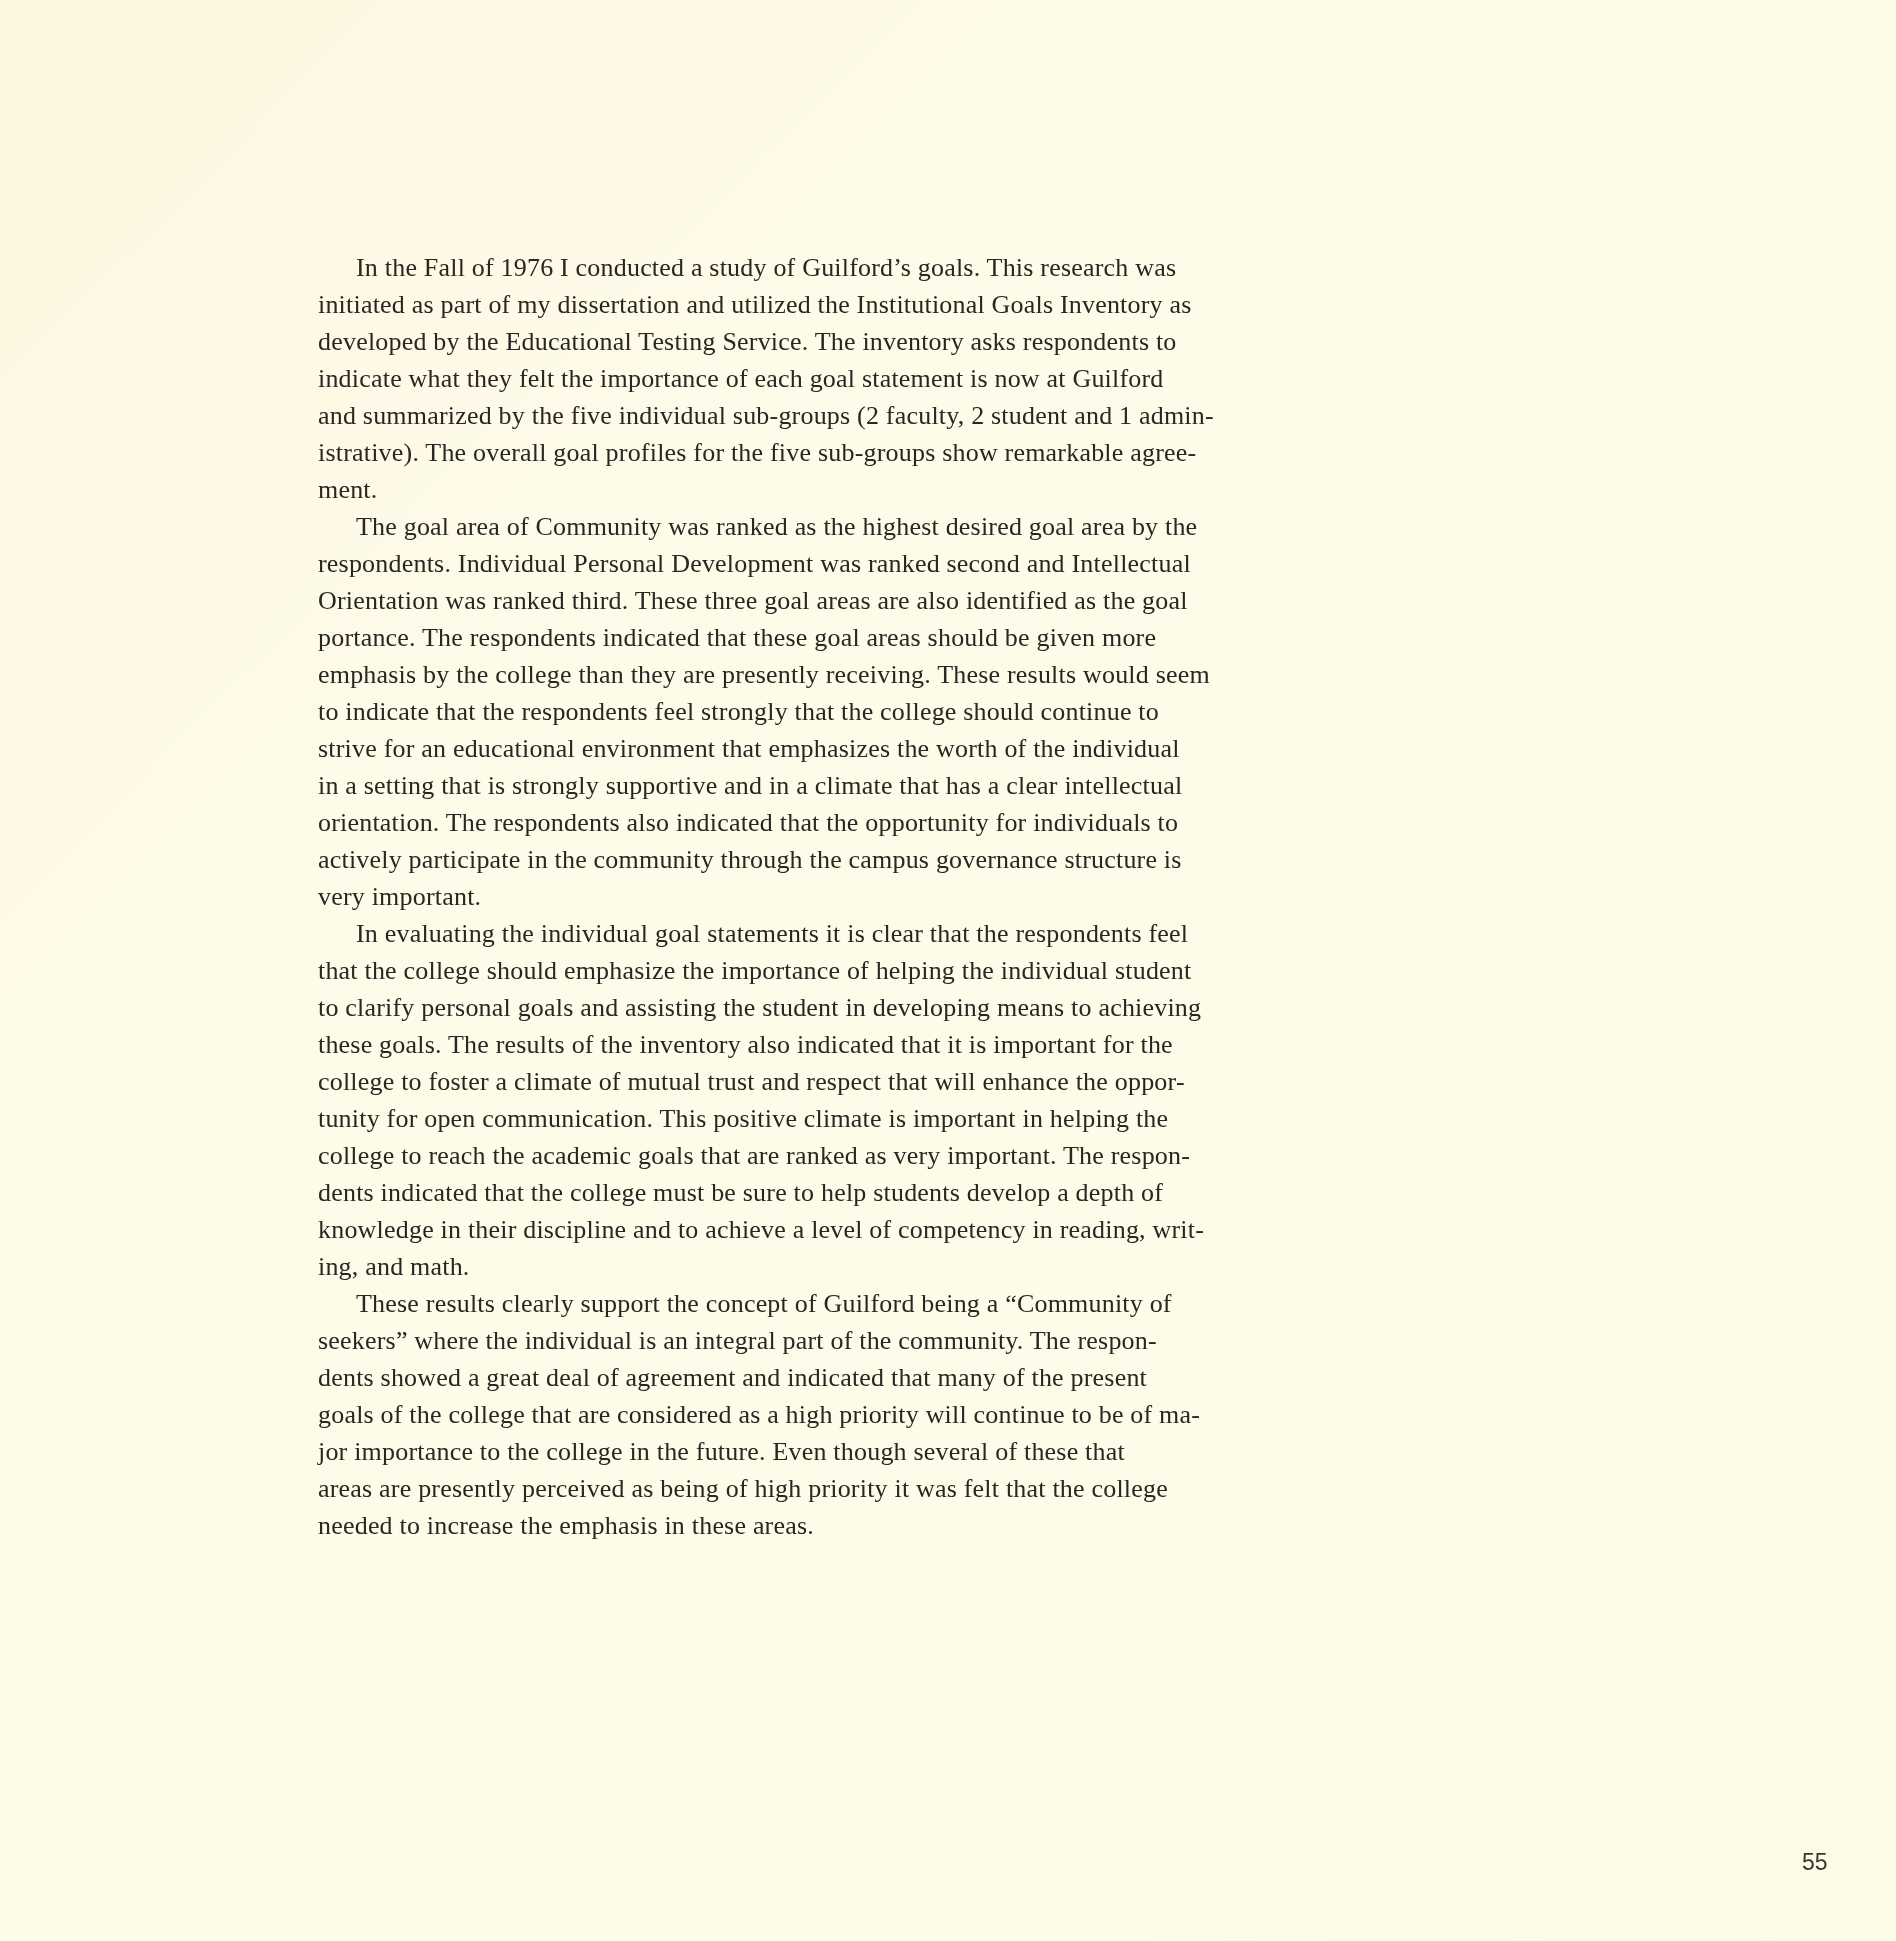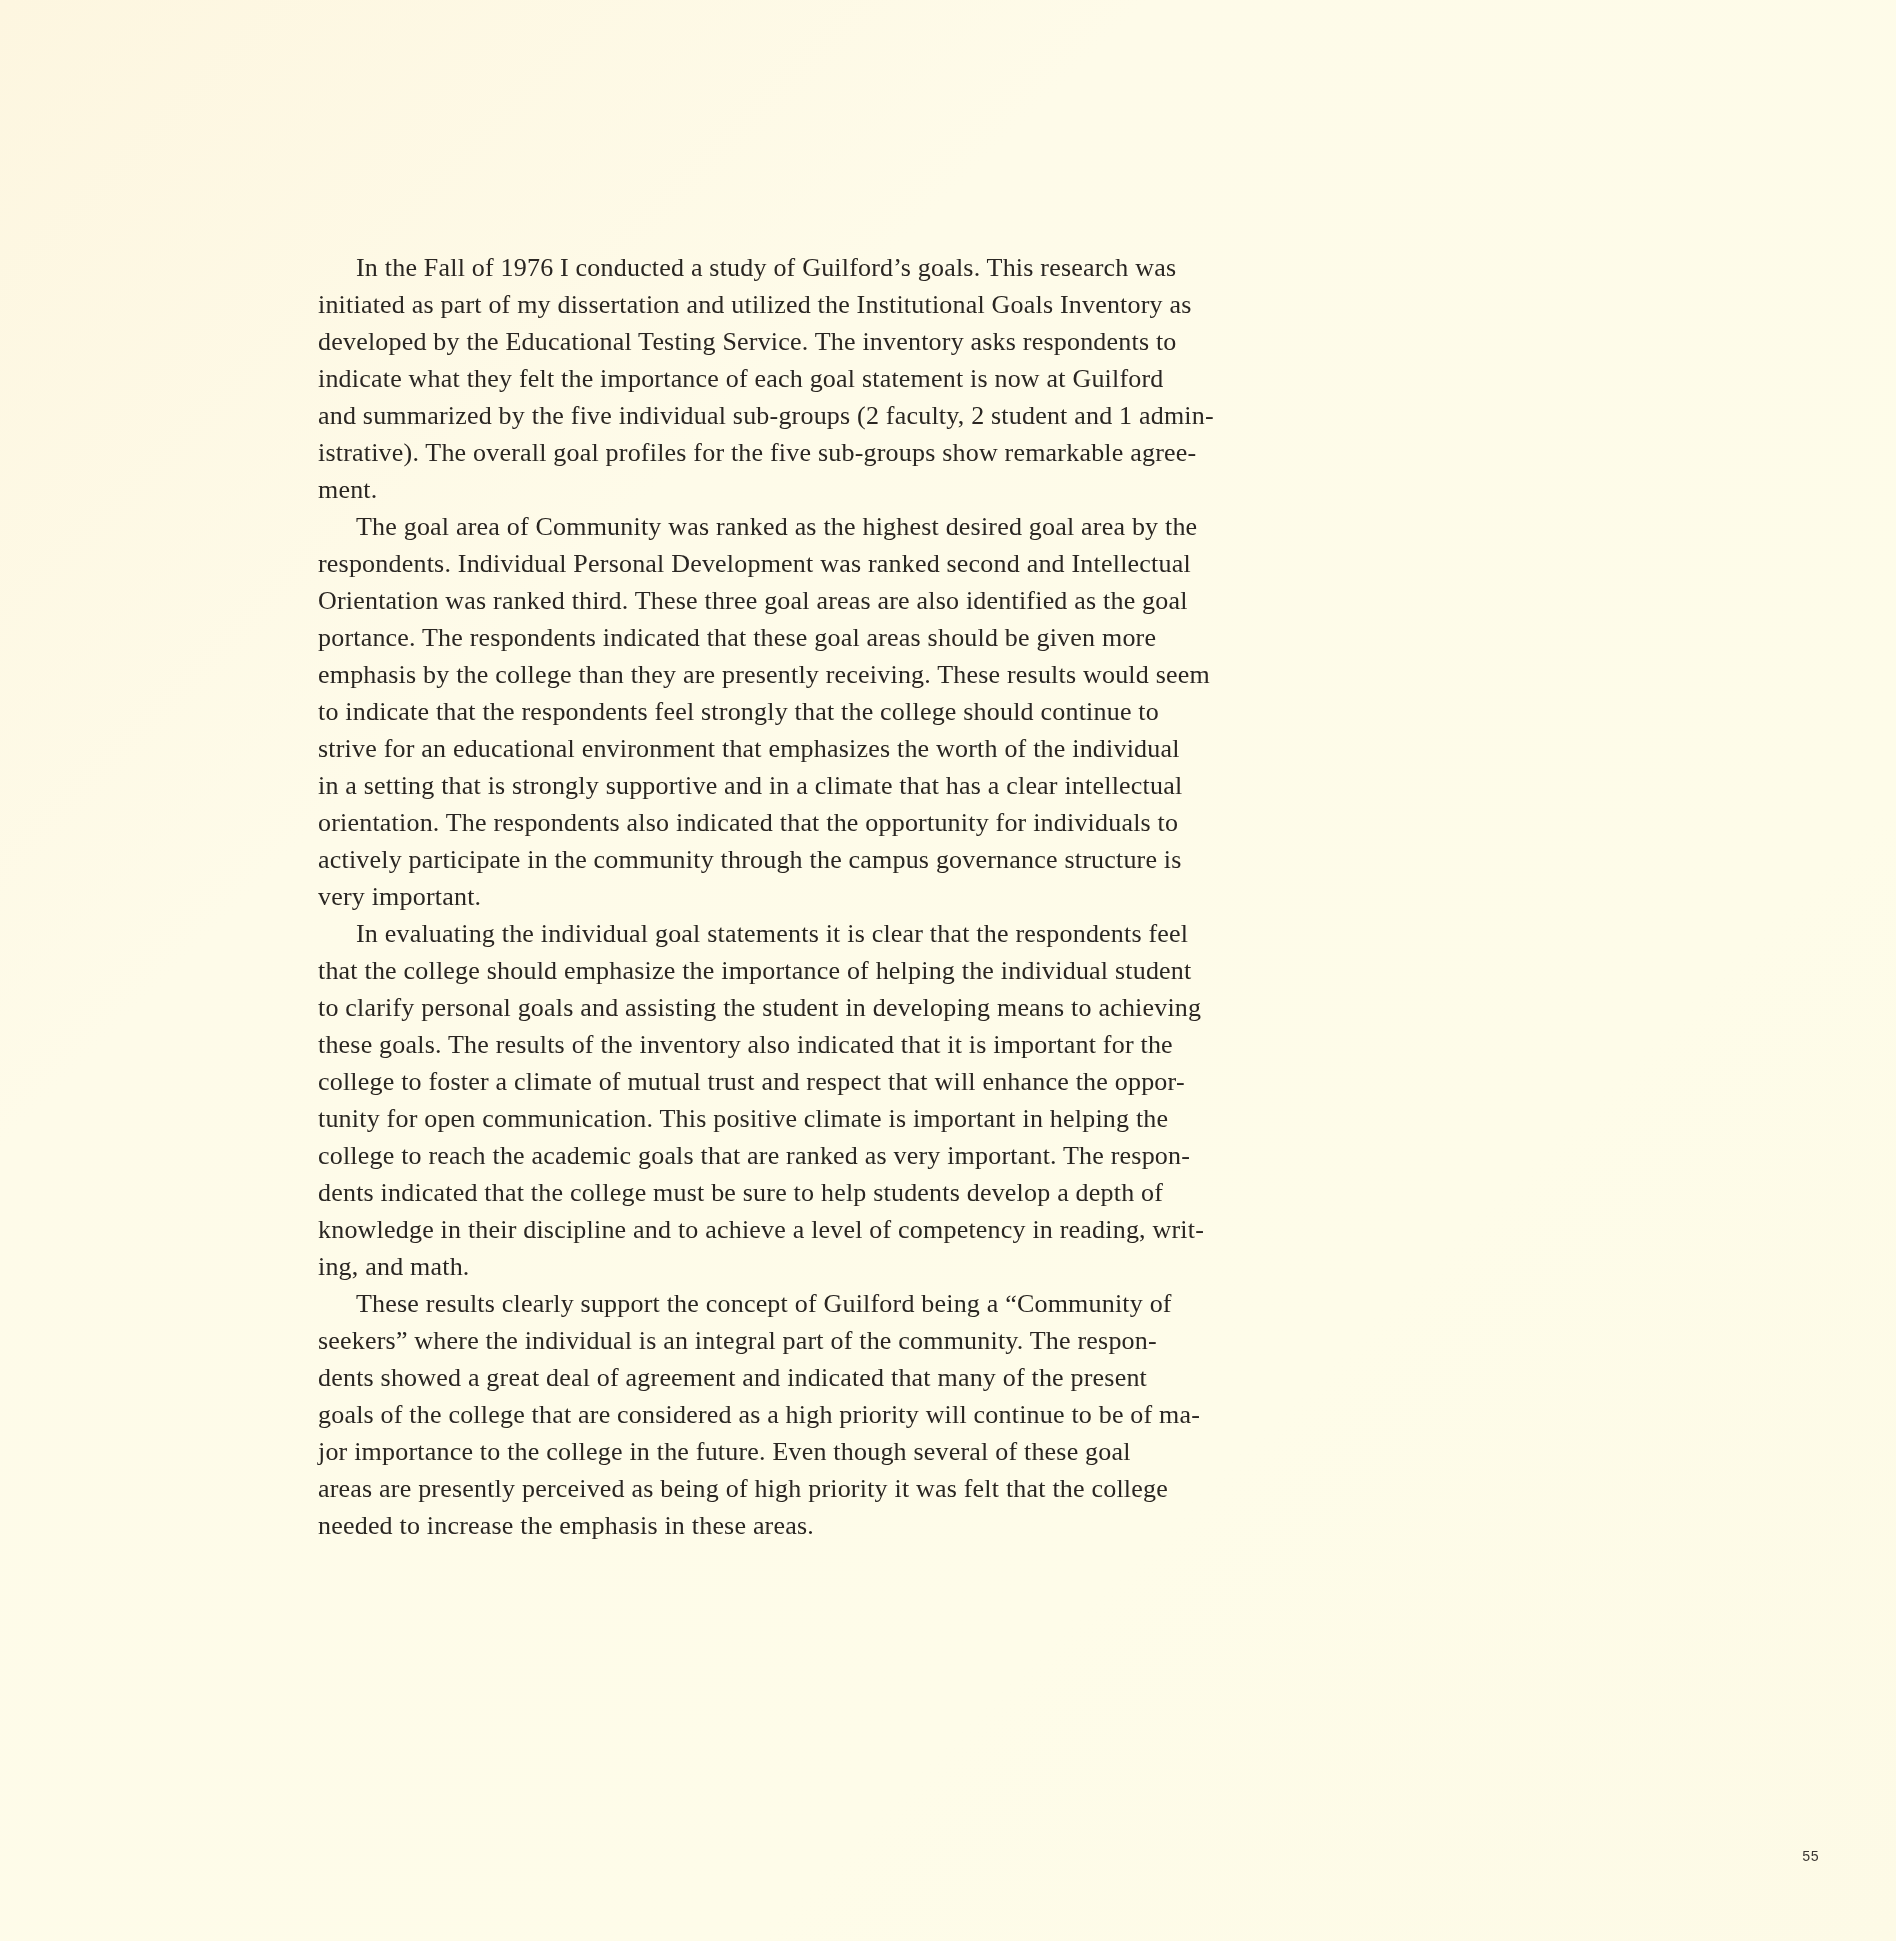--- a/index.html
+++ b/index.html
@@ -36,22 +36,22 @@
       white-space: nowrap;
       height: 37px;
     }
     .line.indent {
       padding-left: 38px;
     }
     .page-number {
       position: absolute;
       left: 1802px;
       top: 1849px;
-      font-family: Liberation Mono, monospace;
-      font-size: 14px;
+      font-family: Liberation Sans, sans-serif;
+      font-size: 23px;
       color: #3a3632;
     }
   </style>
 </head>
 <body>
 
 <div class="page">
   <div class="text-block">
 
     <div>
@@ -89,21 +89,21 @@
       <span class="line">dents indicated that the college must be sure to help students develop a depth of</span>
       <span class="line">knowledge in their discipline and to achieve a level of competency in reading, writ-</span>
       <span class="line">ing, and math.</span>
     </div>
 
     <div>
       <span class="line indent">These results clearly support the concept of Guilford being a “Community of</span>
       <span class="line">seekers” where the individual is an integral part of the community.  The respon-</span>
       <span class="line">dents showed a great deal of agreement and indicated that many of the present</span>
       <span class="line">goals of the college that are considered as a high priority will continue to be of ma-</span>
-      <span class="line">jor importance to the college in the future.  Even though several of these goal</span>
+      <span class="line">jor importance to the college in the future.  Even though several of these that</span>
       <span class="line">areas are presently perceived as being of high priority it was felt that the college</span>
       <span class="line">needed to increase the emphasis in these areas.</span>
     </div>
 
   </div>
 
   <div class="page-number">55</div>
 </div>
 
 

